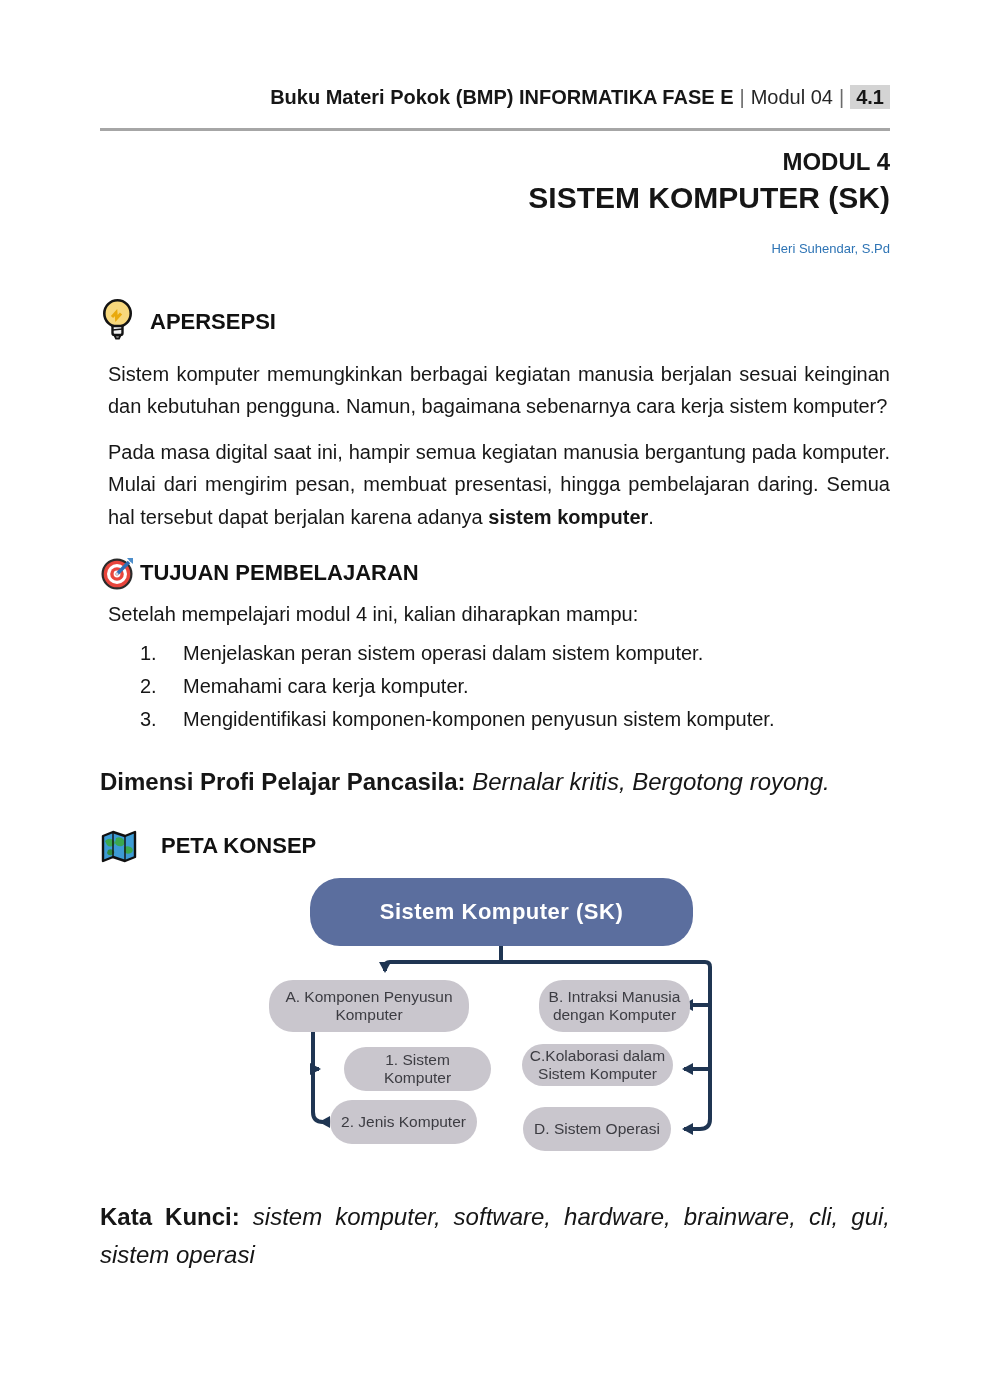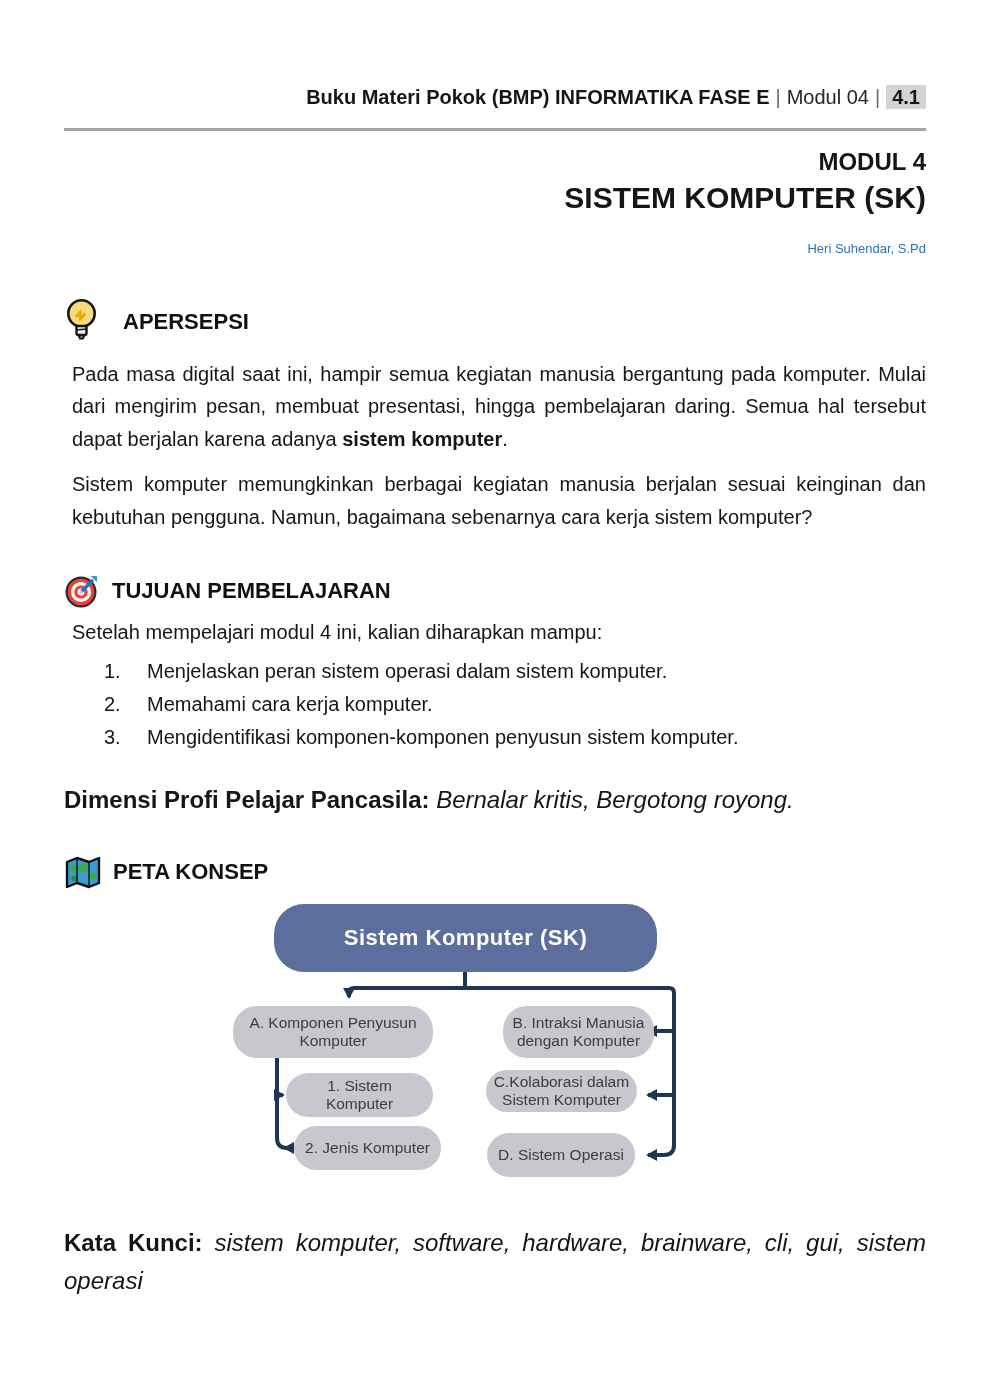--- a/index.html
+++ b/index.html
@@ -1,43 +1,43 @@
 <!DOCTYPE html>
 <html><head>
 <meta charset="utf-8">
 <style>
   * { margin:0; padding:0; box-sizing:border-box; }
   body { background:#e8e8e8; font-family:"Liberation Sans", sans-serif; }
   .page {
     width:990px; height:1400px; background:#ffffff; margin:0 auto;
     position:relative; overflow:hidden; color:#161616;
   }
-  .content { padding:0 64px; }
+  .content { padding:0 100px; }
 
   
   .header-line {
     padding-top:86px; text-align:right; font-size:20px; color:#161616;
   }
   .header-line .ht { font-weight:bold; }
   .header-line .sep { color:#6a6a6a; font-weight:normal; padding:0 6px; }
   .header-line .mod { font-weight:normal; color:#262626; }
   .badge { font-weight:bold; background:#d4d4d4; padding:1px 6px; }
   .divider { border:none; border-top:3px solid #a6a6a6; margin-top:19px; }
 
   
   .title-block { margin-top:16px; text-align:right; }
   .module-title { font-size:24px; font-weight:bold; line-height:1.25; }
   .page-title { font-size:30px; font-weight:bold; line-height:1.2; margin-top:3px; }
   .author { margin-top:25px; font-size:13px; color:#2e74b5; }
 
   
-  .sec-head { display:flex; align-items:center; gap:24px; font-size:22px; font-weight:bold; color:#111; }
+  .sec-head { display:flex; align-items:center; gap:15px; font-size:22px; font-weight:bold; color:#111; }
   .sec-head.apersepsi { margin-top:42px; }
-  .sec-head.tujuan { margin-top:40px; gap:12px; }
-  .sec-head.peta { margin-top:36px; gap:11px; }
+  .sec-head.tujuan { margin-top:22px; gap:4px; }
+  .sec-head.peta { margin-top:28px; gap:23px; }
   .sec-icon { flex:0 0 auto; display:inline-flex; }
 
   
   .para { font-size:20px; line-height:1.62; text-align:justify; margin-top:13px; margin-left:8px; color:#171717; }
   .para b { font-weight:bold; }
   .intro { font-size:20px; line-height:1.55; margin-top:8px; margin-left:8px; }
   .olist { margin-top:7px; margin-left:8px; }
   .olist .li { display:flex; font-size:20px; line-height:1.66; }
   .olist .num { width:43px; text-align:left; margin-left:32px; flex:0 0 auto; }
   .olist .txt { flex:1; }
@@ -53,21 +53,21 @@
   .dnode { position:absolute; display:flex; align-items:center; justify-content:center; text-align:center; }
   .root-node {
     left:210px; top:6px; width:383px; height:68px; background:#5b6e9e;
     border-radius:30px; color:#ffffff; font-size:22px; font-weight:bold; letter-spacing:0.5px;
   }
   .gray-node {
     background:#c9c6cd; color:#3c3c42; font-size:15.5px; line-height:1.15; border-radius:24px; padding:3px 6px;
   }
   .node-a { left:169px; top:108px; width:200px; height:52px; }
   .node-b { left:439px; top:108px; width:151px; height:52px; }
-  .node-1 { left:222px; top:175px; width:147px; height:44px; border-radius:22px; }
+  .node-1 { left:244px; top:175px; width:147px; height:44px; border-radius:22px; }
   .node-c { left:422px; top:172px; width:151px; height:42px; }
   .node-2 { left:230px; top:228px; width:147px; height:44px; border-radius:22px; }
   .node-d { left:423px; top:235px; width:148px; height:44px; border-radius:22px; }
 </style>
 </head>
 <body>
 
 <div class="page">
   <div class="content">
 
@@ -87,22 +87,22 @@
         <svg width="35" height="47" viewBox="0 0 35 47">
           <circle cx="17.5" cy="15.5" r="13.2" fill="#f8d87c" stroke="#141414" stroke-width="2.6"></circle>
           <polyline points="12,19 16,14.5 16.5,20.5 21,15.5" fill="none" stroke="#e9a90c" stroke-width="3"></polyline>
           <path d="M12.5 28 h10 v7 a2 2 0 0 1 -2 2 h-6 a2 2 0 0 1 -2 -2 z" fill="#f2f2f2" stroke="#141414" stroke-width="2.4"></path>
           <line x1="12.5" y1="32" x2="22.5" y2="31" stroke="#141414" stroke-width="1.6"></line>
           <path d="M14.5 37.5 h6 l-1.5 3 h-3 z" fill="#d8d8d8" stroke="#141414" stroke-width="1.8"></path>
         </svg>
       </span>
       <span>APERSEPSI</span>
     </div>
+    <p class="para"><span>Sistem komputer memungkinkan berbagai kegiatan manusia berjalan sesuai keinginan dan kebutuhan pengguna. Namun, bagaimana sebenarnya cara kerja sistem komputer?</span></p>
     <p class="para"><span>Pada masa digital saat ini, hampir semua kegiatan manusia bergantung pada komputer. Mulai dari mengirim pesan, membuat presentasi, hingga pembelajaran daring. Semua hal tersebut dapat berjalan karena adanya </span><b>sistem komputer</b><span>.</span></p>
-    <p class="para"><span>Sistem komputer memungkinkan berbagai kegiatan manusia berjalan sesuai keinginan dan kebutuhan pengguna. Namun, bagaimana sebenarnya cara kerja sistem komputer?</span></p>
 
     <div class="sec-head tujuan">
       <span class="sec-icon">
         <svg width="36" height="36" viewBox="0 0 36 36">
           <circle cx="17" cy="19" r="15.5" fill="#2b2b2b"></circle>
           <circle cx="17" cy="19" r="13.3" fill="#e8453c"></circle>
           <circle cx="17" cy="19" r="10" fill="#ffffff"></circle>
           <circle cx="17" cy="19" r="6.8" fill="#e8453c"></circle>
           <circle cx="17" cy="19" r="3.4" fill="#ffffff"></circle>
           <circle cx="17" cy="19" r="1.6" fill="#e8453c"></circle>

